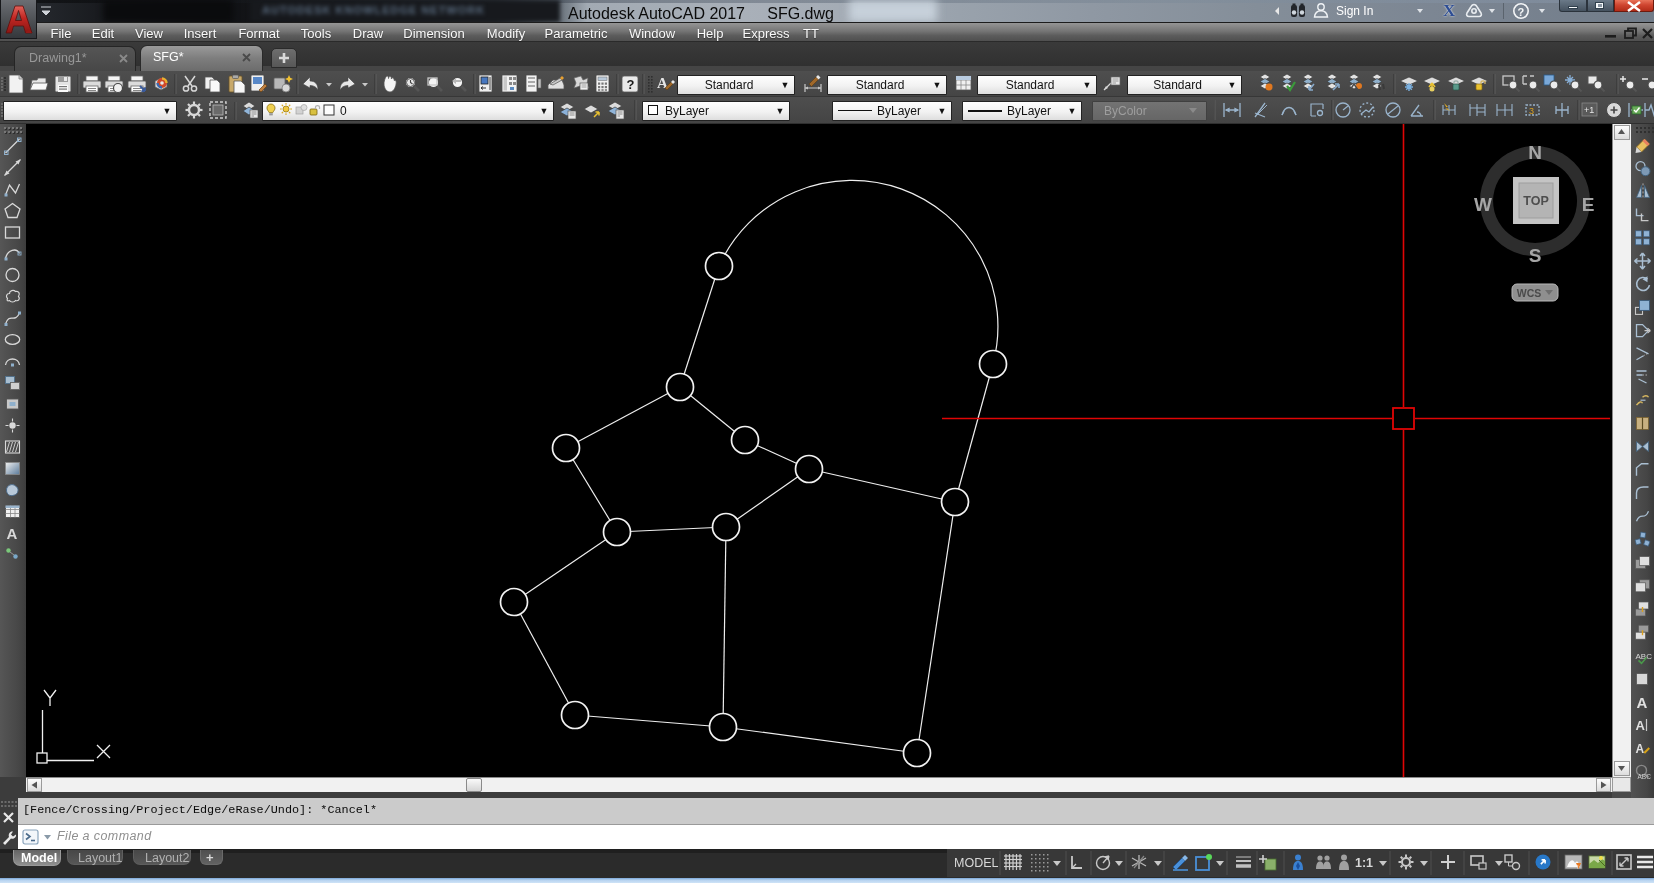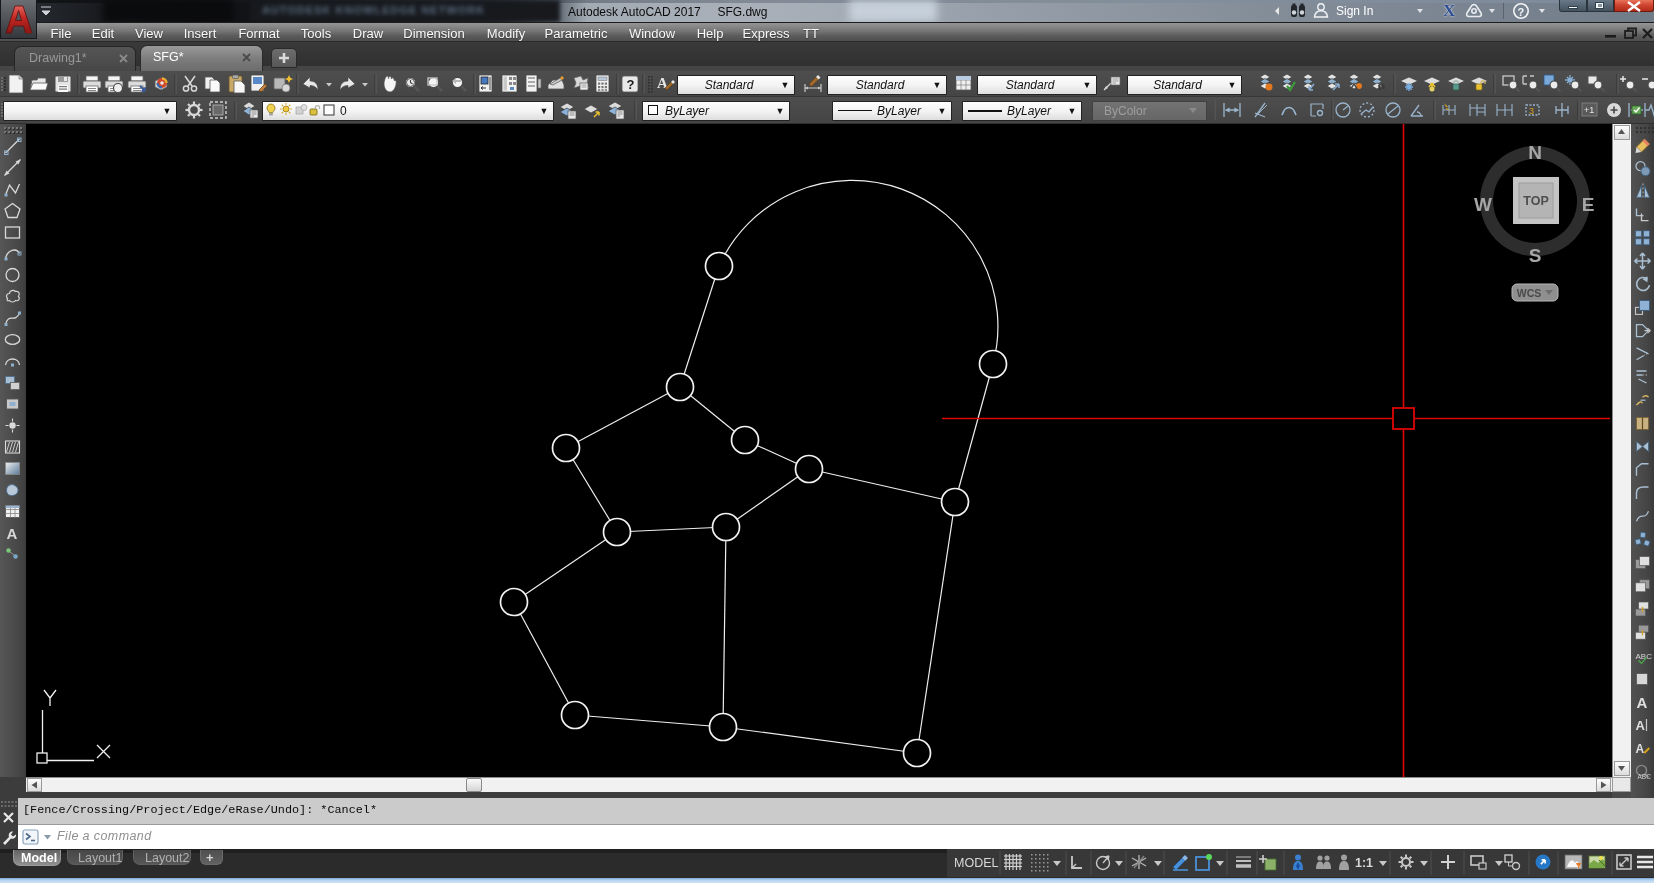--- a/index.html
+++ b/index.html
@@ -1,27 +1,27 @@
 <!DOCTYPE html>
 <html><head><meta charset="utf-8"><style>
 *{margin:0;padding:0;box-sizing:border-box;}
 html,body{width:1654px;height:883px;overflow:hidden;background:#000;}
 body{font-family:"Liberation Sans",sans-serif;position:relative;}
 .abs{position:absolute;}
-.combo{position:absolute;height:20px;background:linear-gradient(#fefefe,#f2f2f2 55%,#dedede);border:1px solid #222;border-radius:1px;color:#111;font-size:12px;line-height:18px;font-style:italic;}
+.combo{position:absolute;height:20px;background:linear-gradient(#fefefe,#f2f2f2 55%,#dedede);border:1px solid #222;border-radius:1px;color:#111;font-size:12px;line-height:18px;}
 .combo .arr{position:absolute;right:3px;top:0;bottom:0;width:12px;text-align:center;color:#111;font-size:9px;line-height:19px;}
 </style></head><body>
 
 <div class="abs" style="left:0;top:0;width:1654px;height:22px;background:linear-gradient(90deg,#2c3036 0%,#191b1f 6%,#101114 12%,#17191d 22%,#23262b 30%,#5d666f 33.5%,#a2aab3 35.5%,#a9b0b9 45%,#a3abb4 52%,#99a2ac 58%,#8f98a3 66%,#848e99 76%,#7b8592 88%,#717c89 100%);"></div>
 <div class="abs" style="left:0;top:0;width:1654px;height:3px;background:linear-gradient(90deg,rgba(0,0,0,.55),rgba(70,80,95,.45) 40%,rgba(120,135,150,.4) 70%,rgba(140,155,175,.5));"></div>
 <div class="abs" style="left:103px;top:0;width:130px;height:22px;background:#0a0b0d;filter:blur(3px);"></div>
 <div class="abs" style="left:250px;top:0;width:310px;height:22px;background:#17191d;filter:blur(2px);"></div>
 <div class="abs" style="left:262px;top:4px;width:290px;height:13px;color:#5a6c80;font-size:11px;font-weight:bold;letter-spacing:1px;filter:blur(2px);white-space:nowrap;overflow:hidden;">AUTODESK KNOWLEDGE NETWORK</div>
 <div class="abs" style="left:849px;top:0px;width:88px;height:22px;background:#c6d0da;filter:blur(4px);"></div>
-<div class="abs" style="left:568px;top:5px;color:#0b0b0b;font-size:12px;">Autodesk AutoCAD 2017&nbsp;&nbsp;&nbsp;&nbsp;&nbsp;SFG.dwg</div>
+<div class="abs" style="left:568px;top:5px;color:#0b0b0b;font-size:16px;">Autodesk AutoCAD 2017&nbsp;&nbsp;&nbsp;&nbsp;&nbsp;SFG.dwg</div>
 
 <svg class="abs" style="left:1265px;top:0px;" width="300" height="22">
 <path d="M14 7 L10 11 L14 15 Z" fill="#e8e8e8"></path>
 <g fill="#23262b">
       <rect x="26" y="5" width="6" height="12" rx="2"></rect>
       <rect x="34" y="5" width="6" height="12" rx="2"></rect>
       <rect x="27.5" y="3.5" width="3" height="4" fill="#23262b"></rect>
       <rect x="35.5" y="3.5" width="3" height="4"></rect>
       <circle cx="29" cy="12.5" r="2.2" fill="#cfd6dd"></circle>
       <circle cx="37" cy="12.5" r="2.2" fill="#cfd6dd"></circle>

